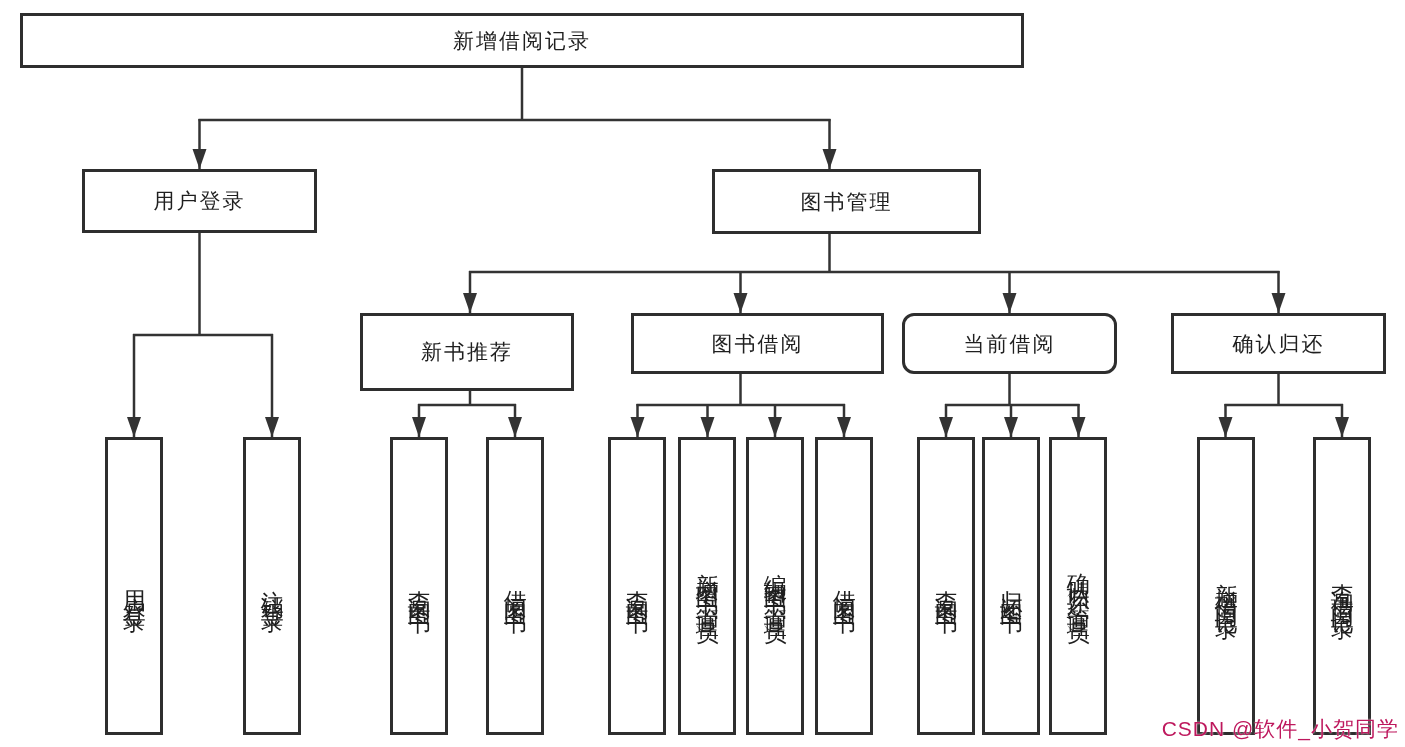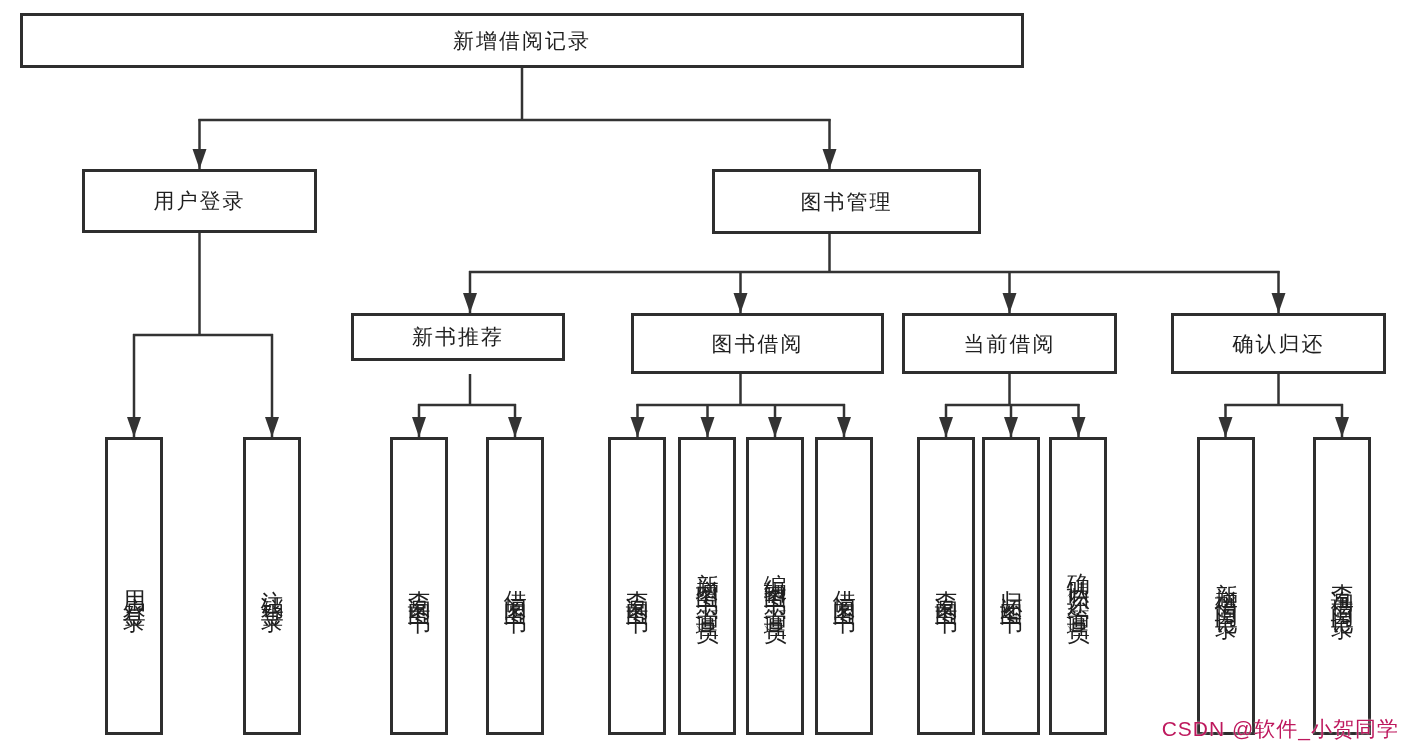--- a/index.html
+++ b/index.html
@@ -122,23 +122,23 @@
       <line x1="1225.5" y1="404" x2="1225.5" y2="437" marker-end="url(#arrow)"></line>
       <line x1="1342" y1="404" x2="1342" y2="437" marker-end="url(#arrow)"></line>
     </g>
   </svg>
 
   <div class="box" style="left:20px; top:13px; width:1004px; height:55px;">新增借阅记录</div>
 
   <div class="box" style="left:82px; top:169px; width:235px; height:64px;">用户登录</div>
   <div class="box" style="left:712px; top:169px; width:269px; height:65px;">图书管理</div>
 
-  <div class="box" style="left:351px; top:313px; width:214px; height:48px;">新书推荐</div>
+  <div class="box" style="left:360px; top:313px; width:214px; height:78px;">新书推荐</div>
   <div class="box" style="left:631px; top:313px; width:253px; height:61px;">图书借阅</div>
-  <div class="box" style="left:902px; top:313px; width:215px; height:61px;">当前借阅</div>
+  <div class="box" style="left:902px; top:313px; width:215px; height:61px;border-radius:12px;">当前借阅</div>
   <div class="box" style="left:1171px; top:313px; width:215px; height:61px;">确认归还</div>
 
   <div class="vbox" style="left:105px;">
     <span>用户登录</span>
   </div>
   <div class="vbox" style="left:243px;">
     <span>注销登录</span>
   </div>
 
   <div class="vbox" style="left:390px;">

